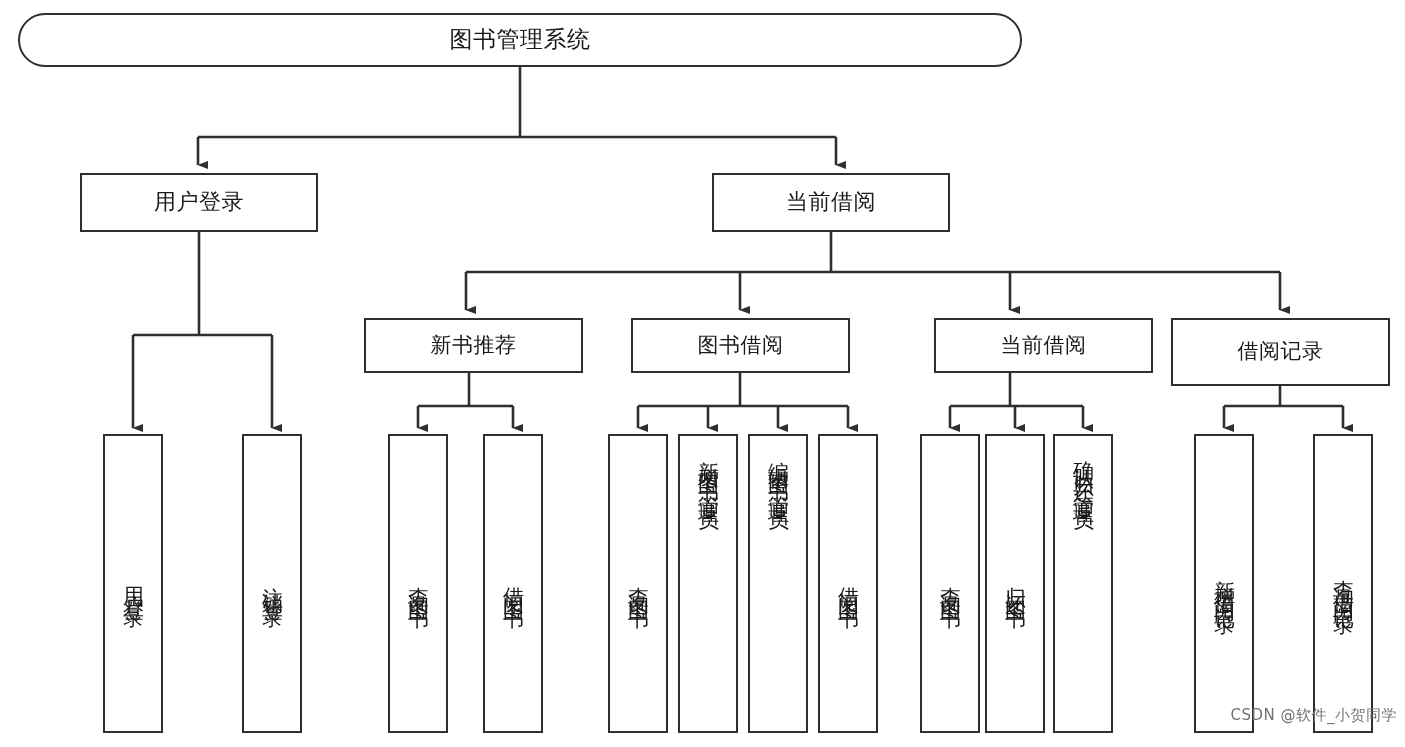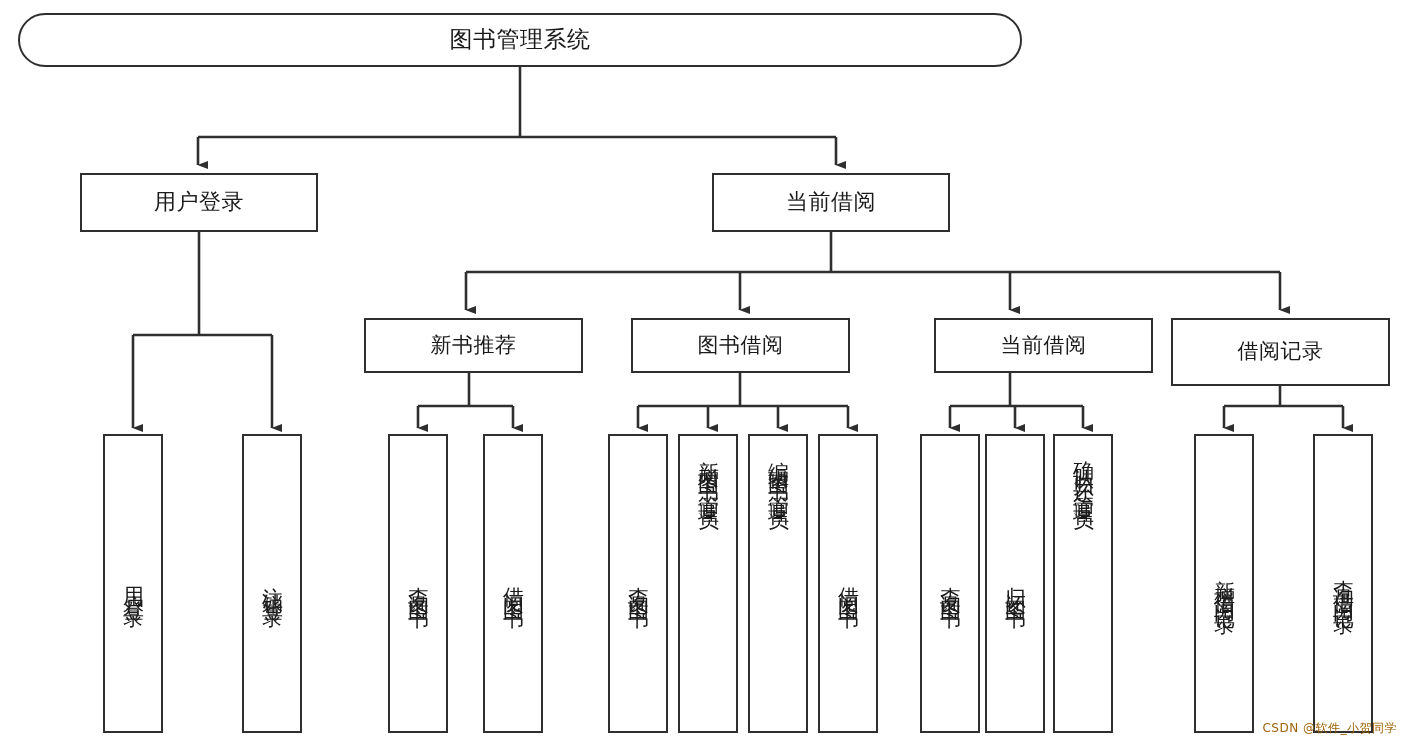--- a/index.html
+++ b/index.html
@@ -67,23 +67,23 @@
     align-items: center;
     justify-content: center;
   }
   .leaf-inner.top {
     align-items: flex-start;
     padding-top: 8px;
   }
   .watermark {
     position: absolute;
     right: 8px;
-    bottom: 10px;
-    font-size: 12px;
-    color: #a16207;
+    bottom: 22px;
+    font-size: 15px;
+    color: #737373;
     white-space: nowrap;
     letter-spacing: 0.5px;
   }
 </style>
 </head>
 <body>
 
 <div id="canvas">
 
   <svg id="wires" viewBox="0 0 1405 747" xmlns="http://www.w3.org/2000/svg">

